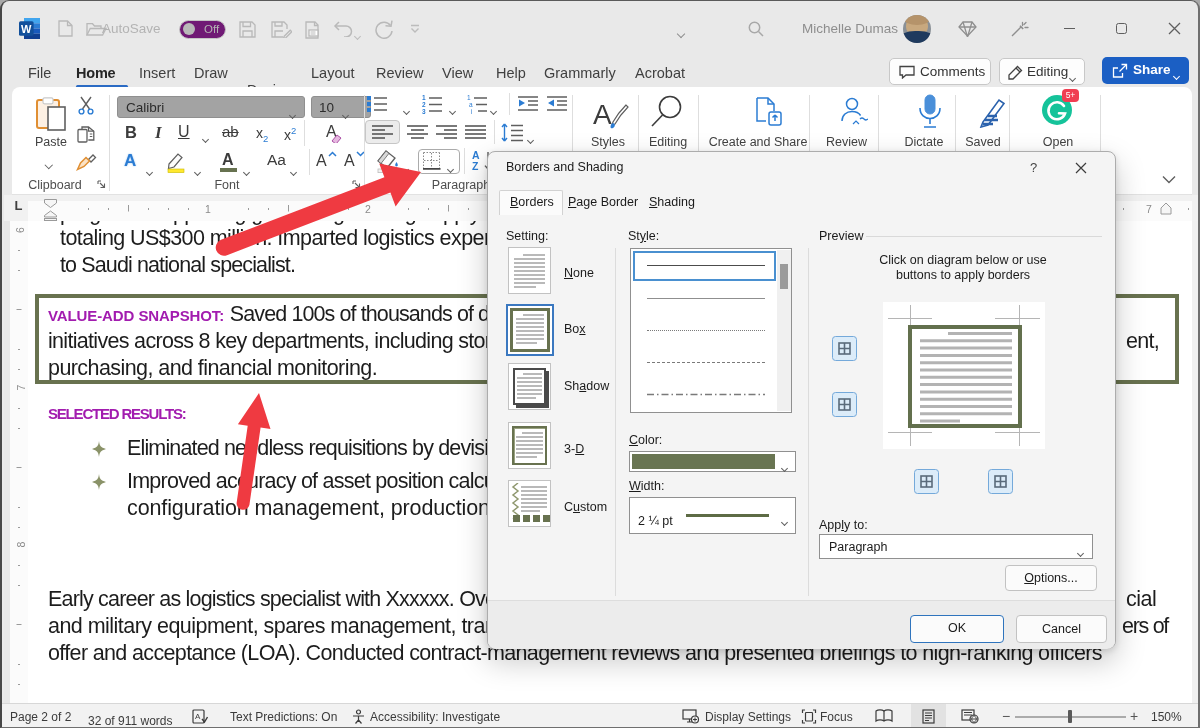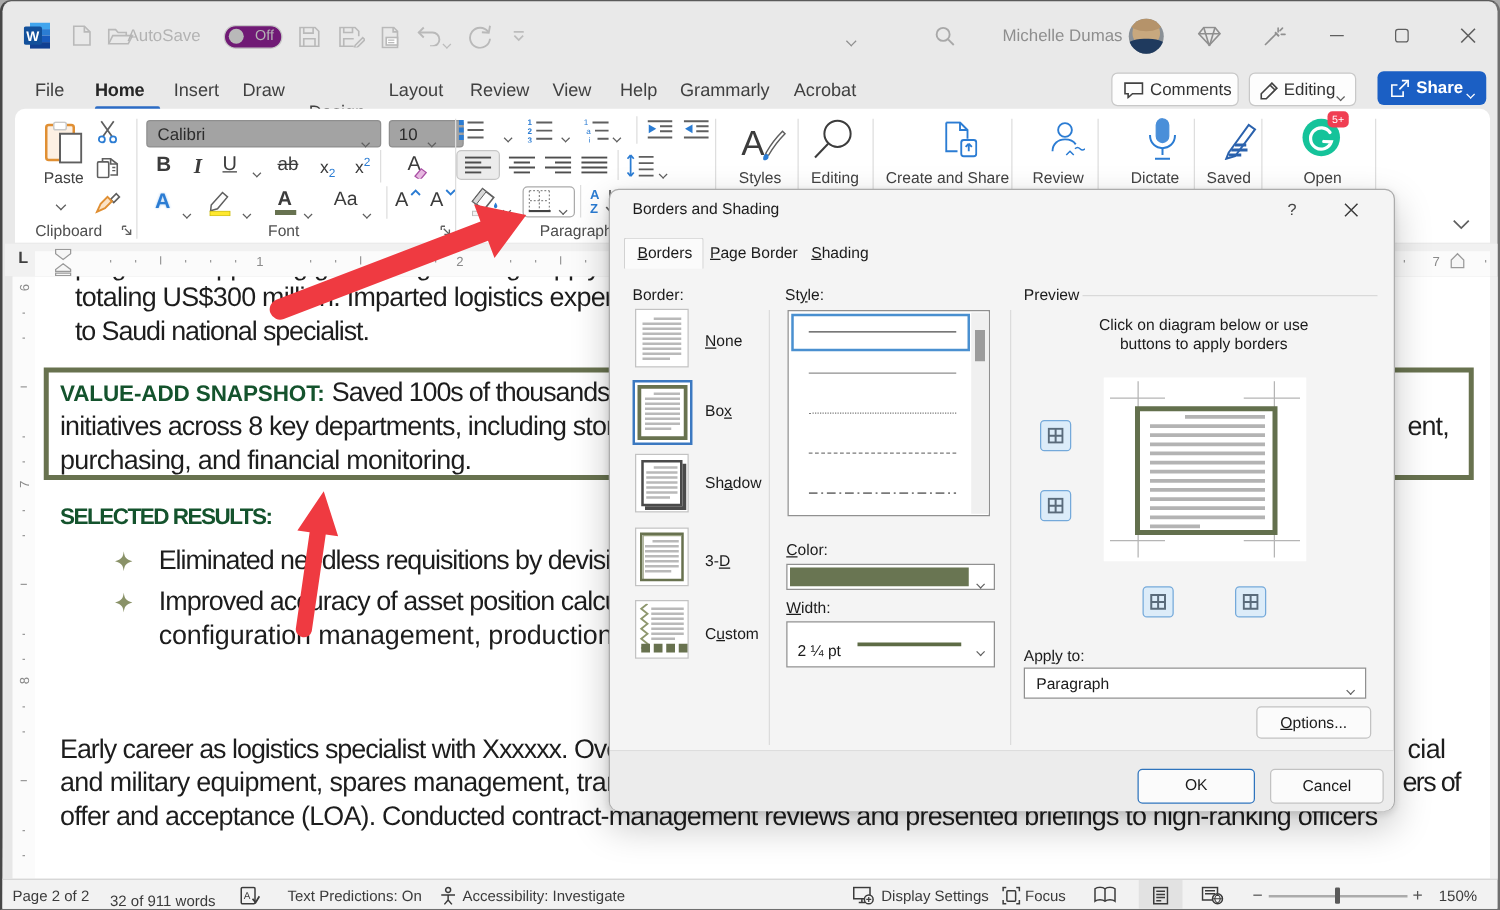--- a/index.html
+++ b/index.html
@@ -5,21 +5,21 @@
 *{margin:0;padding:0;box-sizing:border-box;}
 html,body{width:1200px;height:728px;overflow:hidden;}
 body{background:#a9a9a9;font-family:"Liberation Sans",sans-serif;-webkit-font-smoothing:antialiased;}
 .a{position:absolute;}
 #win{position:absolute;left:0;top:0;width:1200px;height:728px;background:#e9e9e9;border-left:2.5px solid #474747;border-top:1.5px solid #5a5a5a;border-right:2px solid #6f6f6f;border-bottom:1.5px solid #6f6f6f;border-radius:9px 9px 0 0;overflow:hidden;}
 .chev{display:inline-block;width:7px;height:7px;border-right:1.6px solid #5f5f5f;border-bottom:1.6px solid #5f5f5f;transform:rotate(45deg);}
 .vdiv{position:absolute;width:1px;background:#dedede;top:95px;height:92px;}
 .combo{position:absolute;background:#a3a3a3;border:1px solid #8f8f8f;border-radius:3px;}
 .ribtxt{position:absolute;font-size:12.5px;color:#424242;text-align:center;}
 .dl{position:absolute;font-size:21.5px;line-height:27px;white-space:nowrap;letter-spacing:-0.3px;}
-.grn{color:#14532d;font-weight:bold;font-size:18px;letter-spacing:-0.1px;}
+.grn{color:#a21caf;font-weight:bold;font-size:15px;letter-spacing:-0.1px;}
 .dlbl{position:absolute;font-size:12.5px;color:#1b1b1b;white-space:nowrap;}
 .thumb{position:absolute;width:43px;height:47px;background:#fff;border:1px solid #c2c2c2;}
 .tline{position:absolute;left:5px;right:5px;height:2px;background:#b9b9b9;}
 .pbtn{position:absolute;width:25px;height:25px;background:#dcecf9;border:1.5px solid #74a9da;border-radius:3.5px;}
 .pbtn svg{position:absolute;left:5px;top:5px;}
 </style>
 </head>
 <body>
 <div id="win">
 
@@ -477,21 +477,21 @@
     <div class="dlbl" style="left:542px;top:8px;font-size:13px;color:#454545;">?</div>
     <svg class="a" style="left:587px;top:10px;" width="12" height="12" viewBox="0 0 12 12" stroke="#3c3c3c" stroke-width="1.2">
         <path d="M1,1 L11,11 M11,1 L1,11"></path>
       </svg>
 
     <div class="a" style="left:11px;top:38px;width:64px;height:25px;background:#fbfbfb;border:1px solid #d2d2d2;border-bottom:none;border-radius:2px 2px 0 0;"></div>
     <div class="dlbl" style="left:22px;top:43px;"><u>B</u>orders</div>
     <div class="dlbl" style="left:80px;top:43px;"><u>P</u>age Border</div>
     <div class="dlbl" style="left:161px;top:43px;"><u>S</u>hading</div>
 
-    <div class="dlbl" style="left:18px;top:77px;">Border:</div>
+    <div class="dlbl" style="left:18px;top:77px;">Setting:</div>
     <div class="thumb" style="left:20px;top:95px;">
       <div class="tline" style="top:6px;left:14px;"></div>
         <div class="tline" style="top:10px;"></div>
         <div class="tline" style="top:14px;"></div>
         <div class="tline" style="top:18px;"></div>
         <div class="tline" style="top:22px;"></div>
         <div class="tline" style="top:26px;"></div>
         <div class="tline" style="top:30px;"></div>
         <div class="tline" style="top:34px;"></div>
         <div class="tline" style="top:38px;right:14px;"></div>

